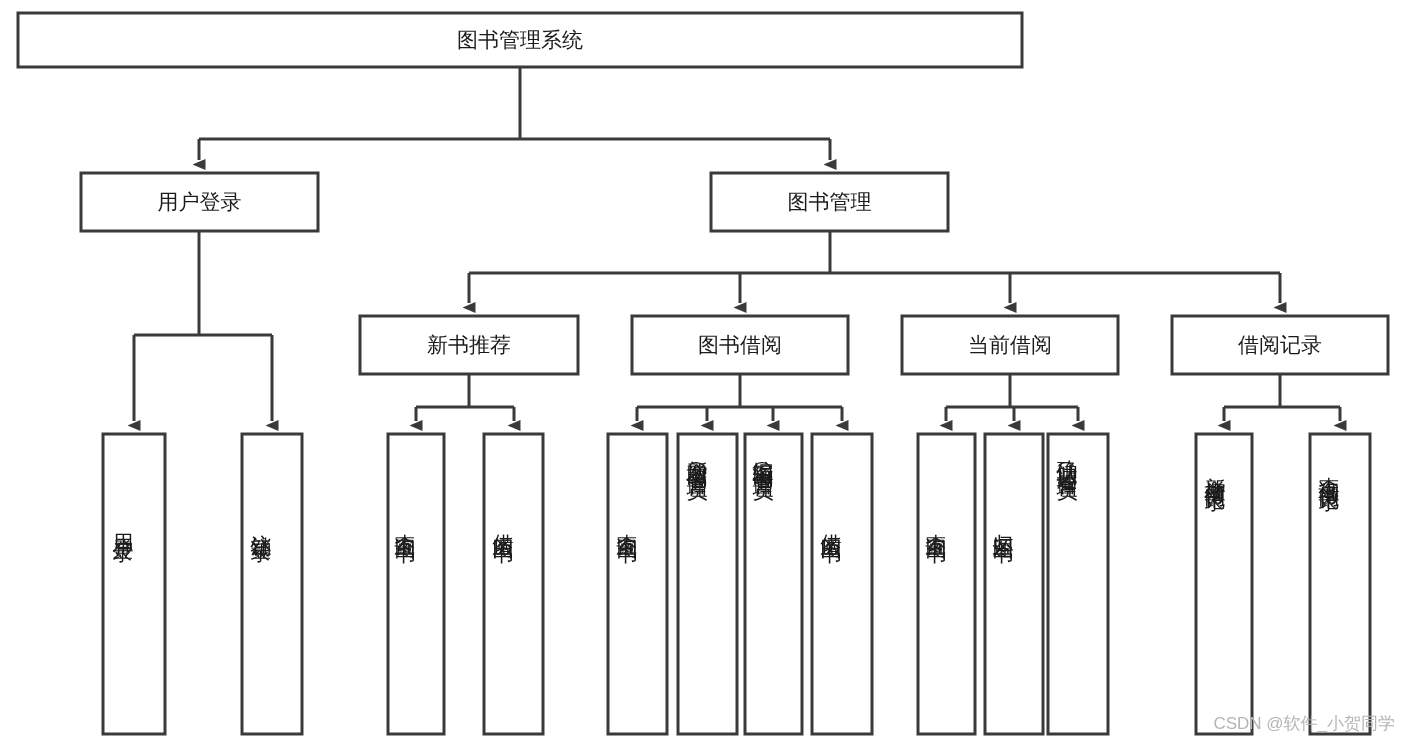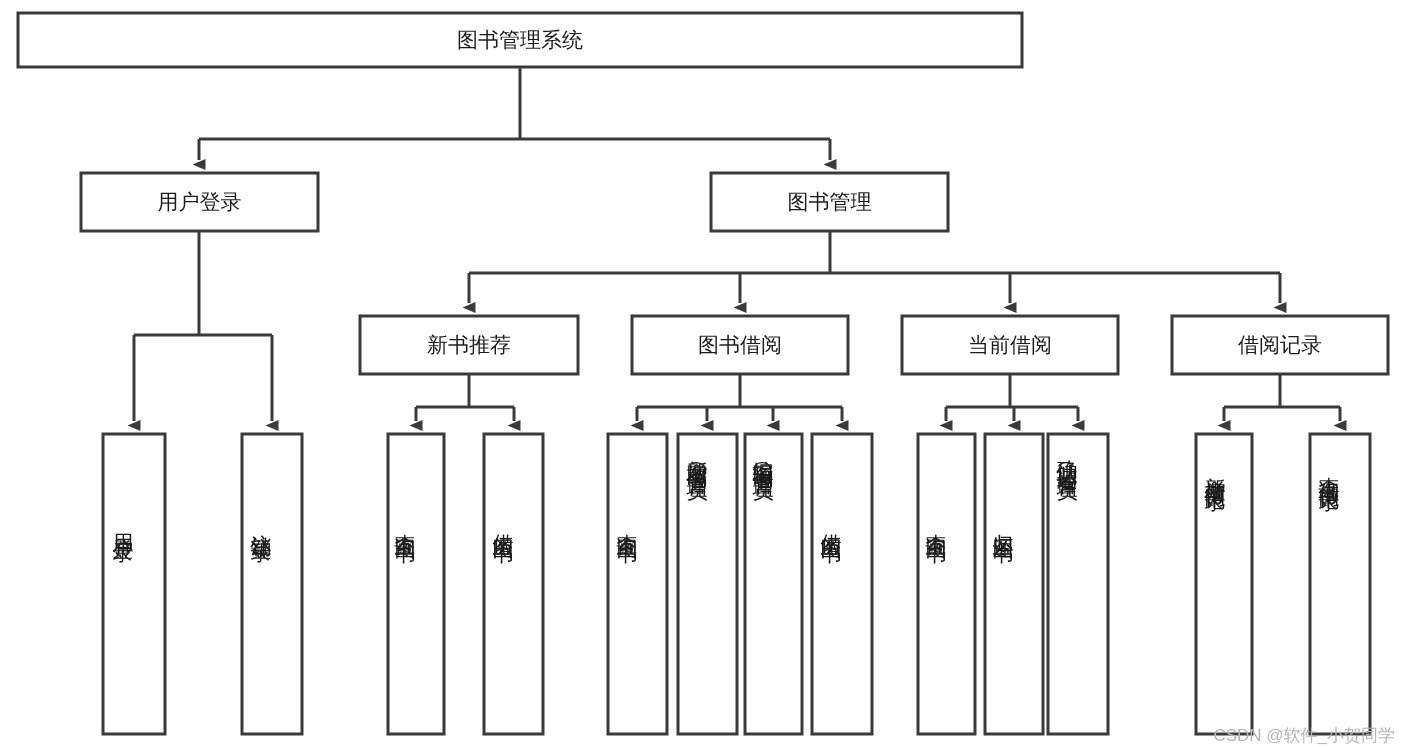--- a/index.html
+++ b/index.html
@@ -56,21 +56,21 @@
     writing-mode: vertical-rl;
     text-orientation: upright;
     letter-spacing: 3px;
     line-height: 1;
     white-space: nowrap;
     pointer-events: none;
   }
   .watermark {
     position: absolute;
     right: 10px;
-    bottom: 0;
+    bottom: 12px;
     font-family: "Liberation Sans", "DejaVu Sans", sans-serif;
     font-size: 17px;
     color: #b5b5b5;
     white-space: nowrap;
   }
 </style>
 </head>
 <body>
 
 <div id="diagram-root">

